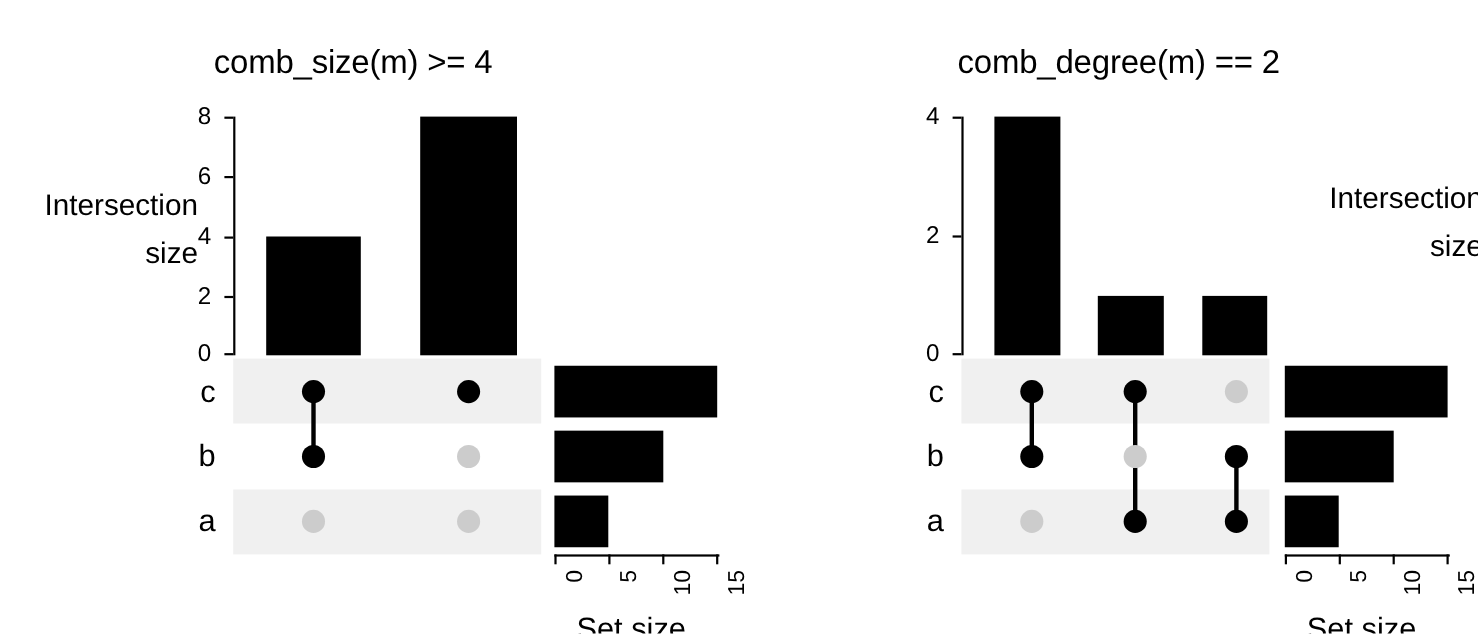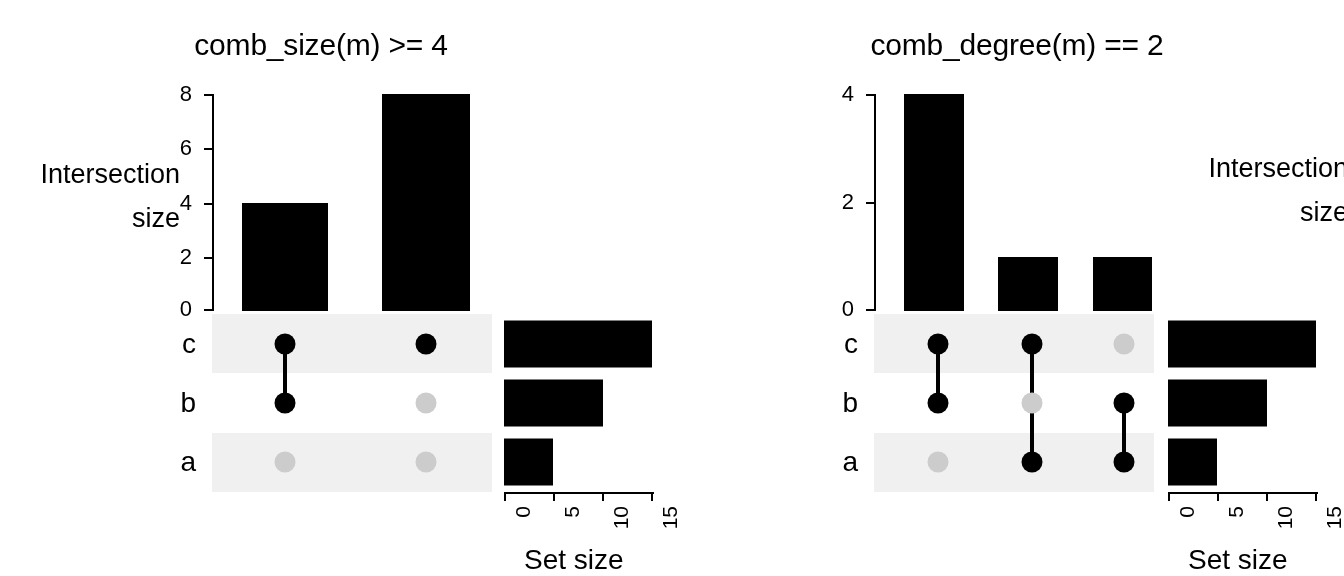--- a/index.html
+++ b/index.html
@@ -16,21 +16,21 @@
     position: relative;
   }
   .stage {
     position: absolute;
     left: 0; top: 0;
     width: 1344px;
     height: 576px;
   }
   .panel {
     position: absolute;
-    top: 4px;
+    top: 16px;
     width: 672px;
     height: 460px;
   }
   #panel-left  { left: 0; }
   #panel-right { left: 672px; }
 
   
   .panel-title {
     position: absolute;
     top: 22px;

